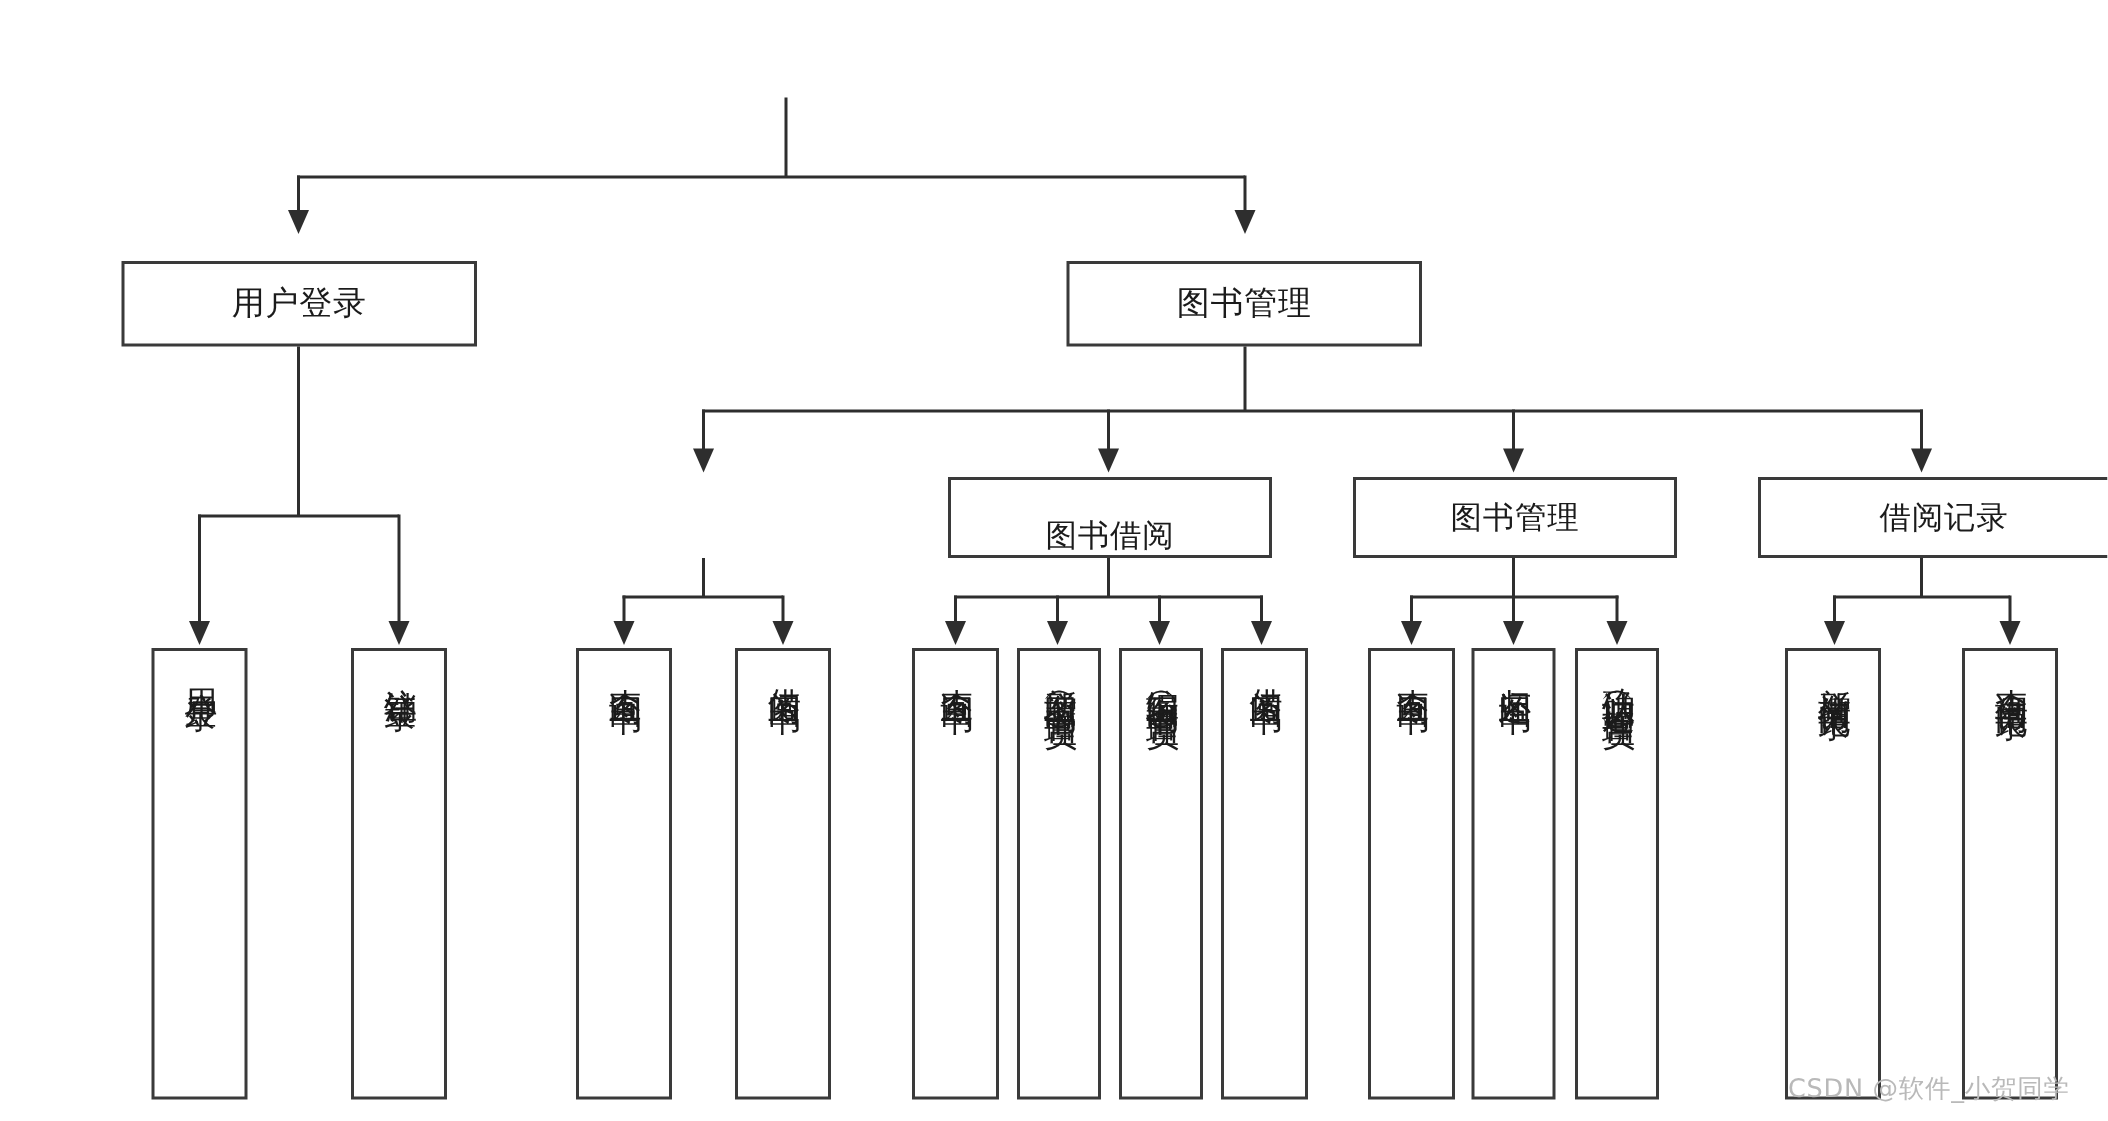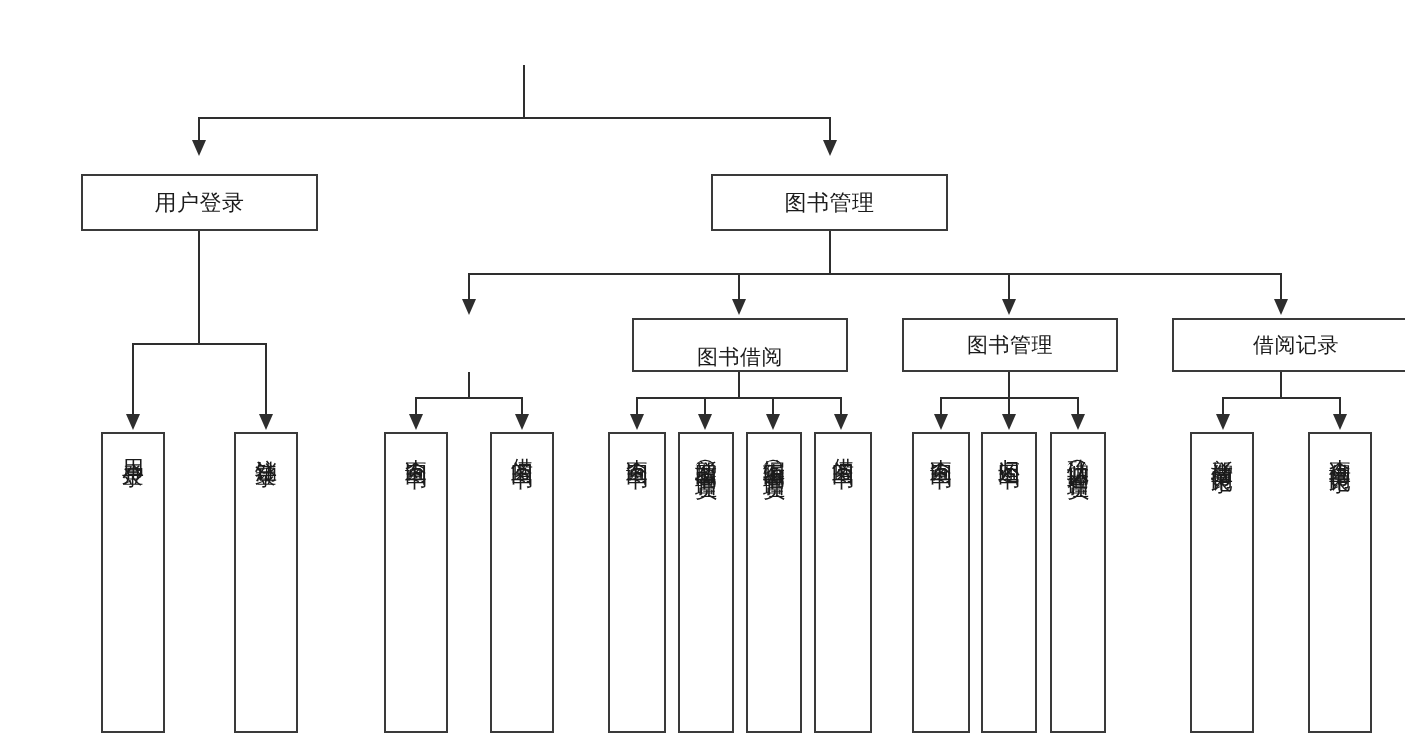--- a/index.html
+++ b/index.html
@@ -202,14 +202,15 @@
     <span class="label">确认归还（管理员）</span>
   </div>
 
   <div class="node leaf" style="left:1190px; top:432px; width:64px; height:301px;">
     <span class="label">新增借阅记录</span>
   </div>
   <div class="node leaf" style="left:1308px; top:432px; width:64px; height:301px;">
     <span class="label">查询借阅记录</span>
   </div>
 
+  <div class="watermark" style="left:1192px; top:714px;">CSDN @软件_小贺同学</div>
 
 </div>
 
 </body></html>

